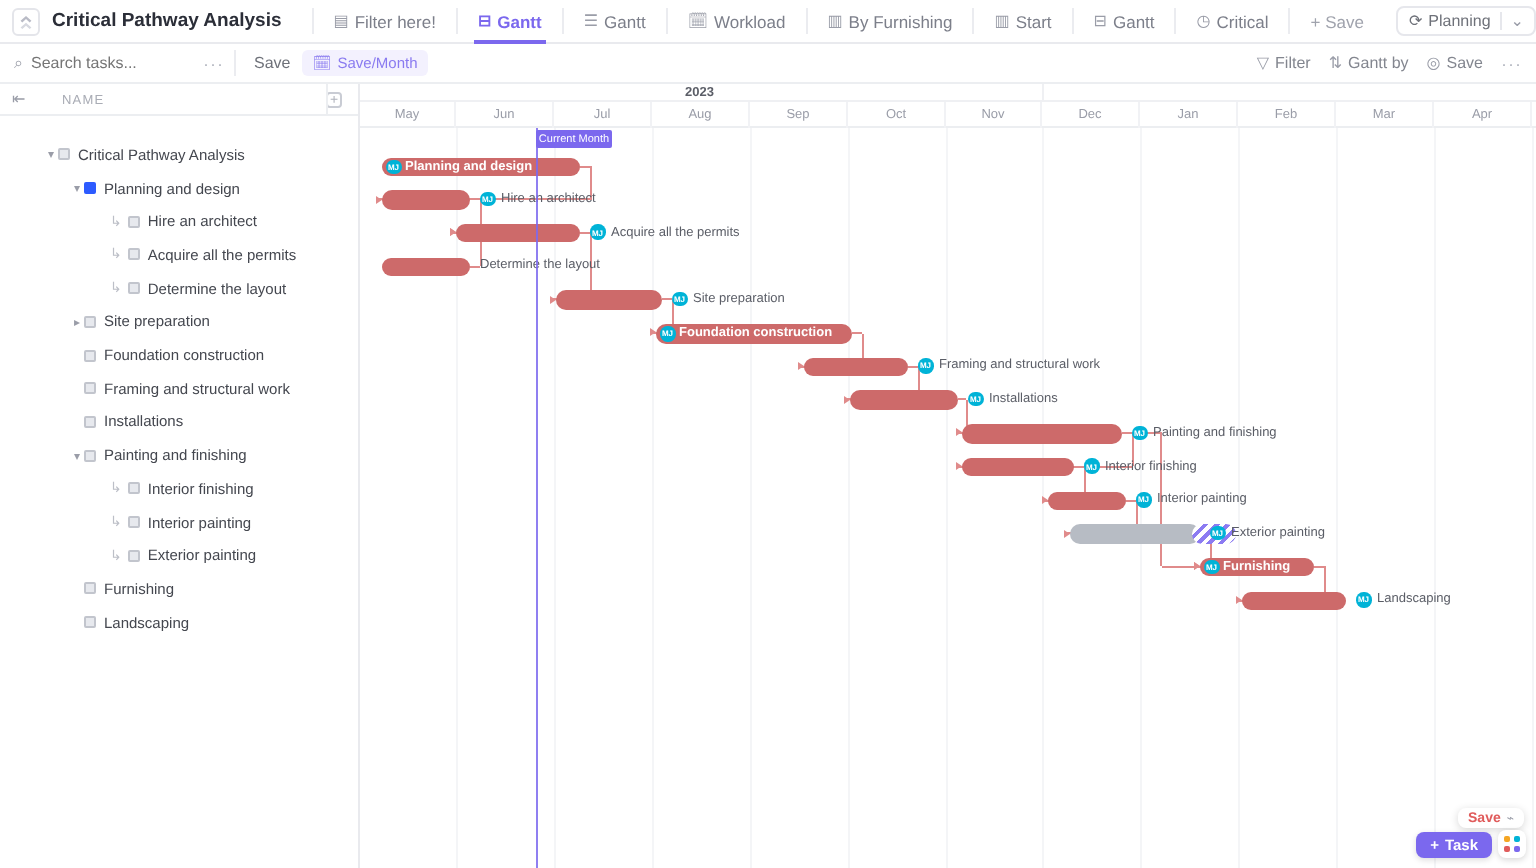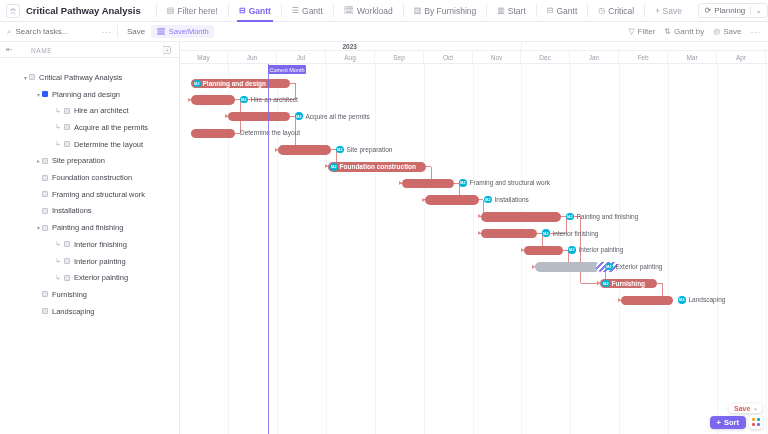--- a/index.html
+++ b/index.html
@@ -593,21 +593,21 @@
         <div class="arrow" style="left: 437.5px; top: 222.9px;"></div>
       </div>
   </div>
 
   <div class="save-box">
     <span>Save</span>
     <span class="ic">⌁</span>
   </div>
   <div class="task-btn">
     <span>+</span>
-    <span>Sort</span>
+    <span>Task</span>
   </div>
   <div class="grid-btn" id="grid-btn">
       <i style="background: rgb(245, 166, 35);"></i>
       <i style="background: rgb(0, 179, 215);"></i>
       <i style="background: rgb(224, 91, 91);"></i>
       <i style="background: rgb(123, 104, 238);"></i>
     </div>
 
 </div>
 

